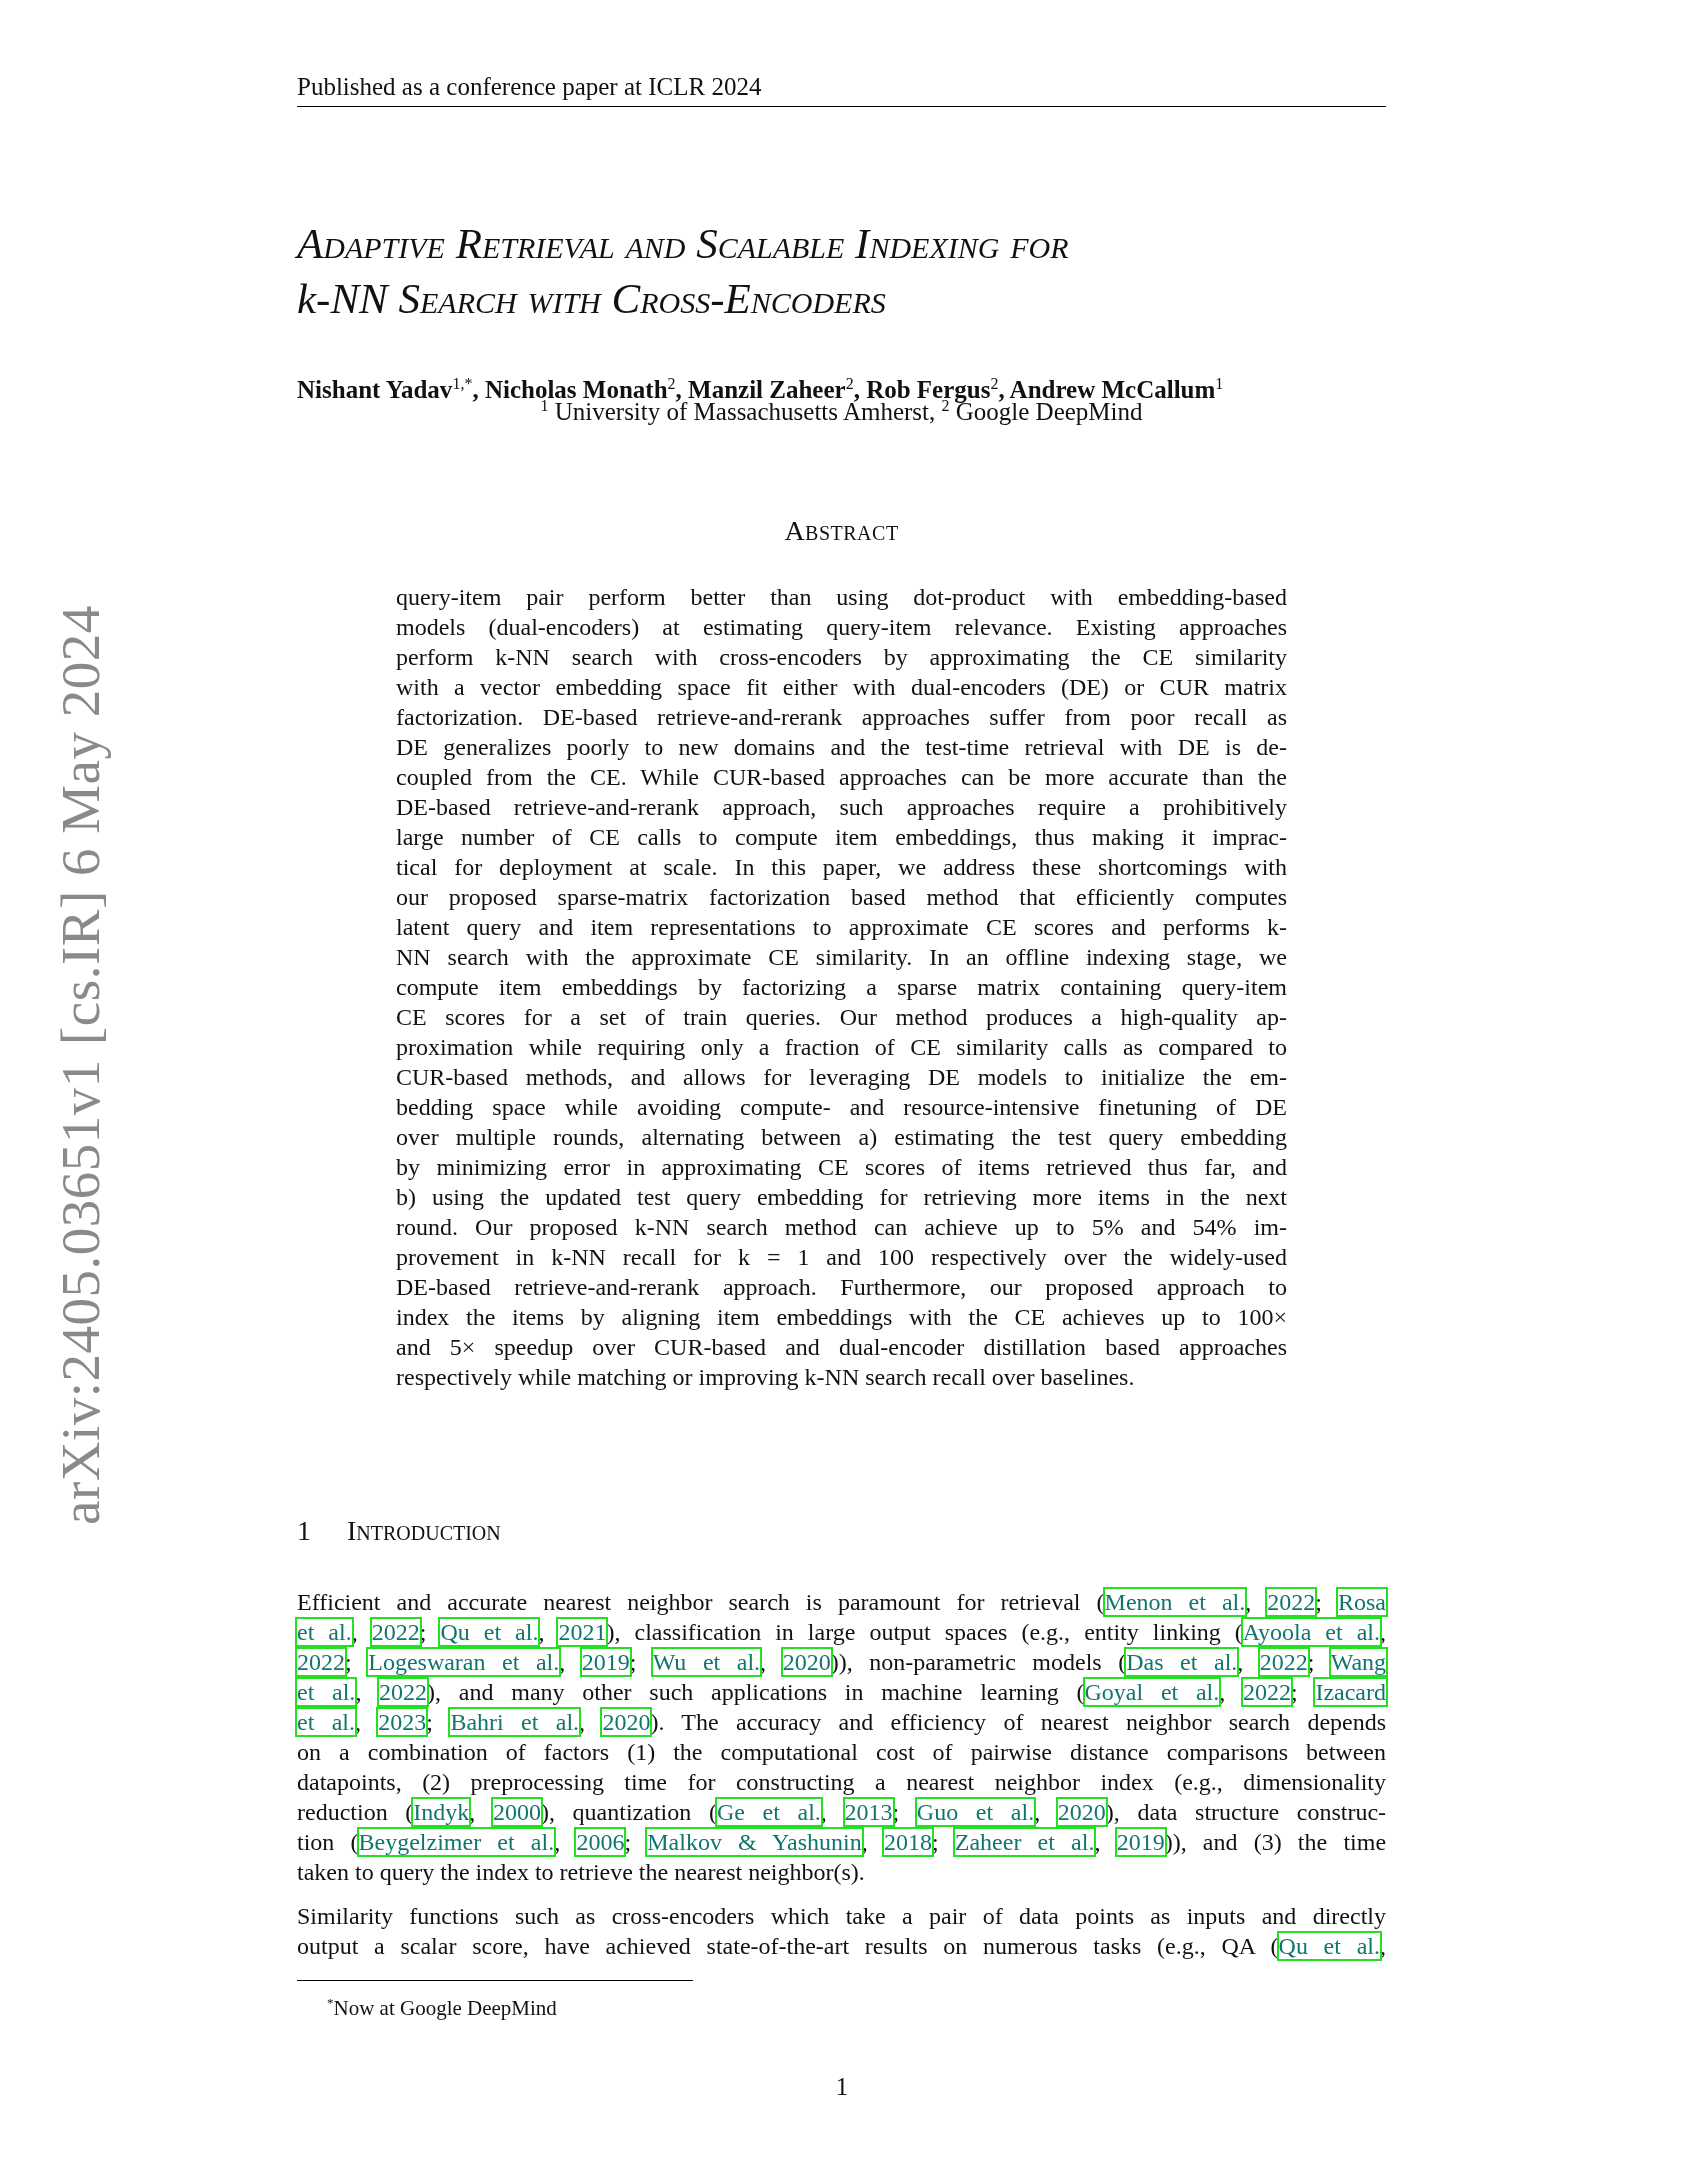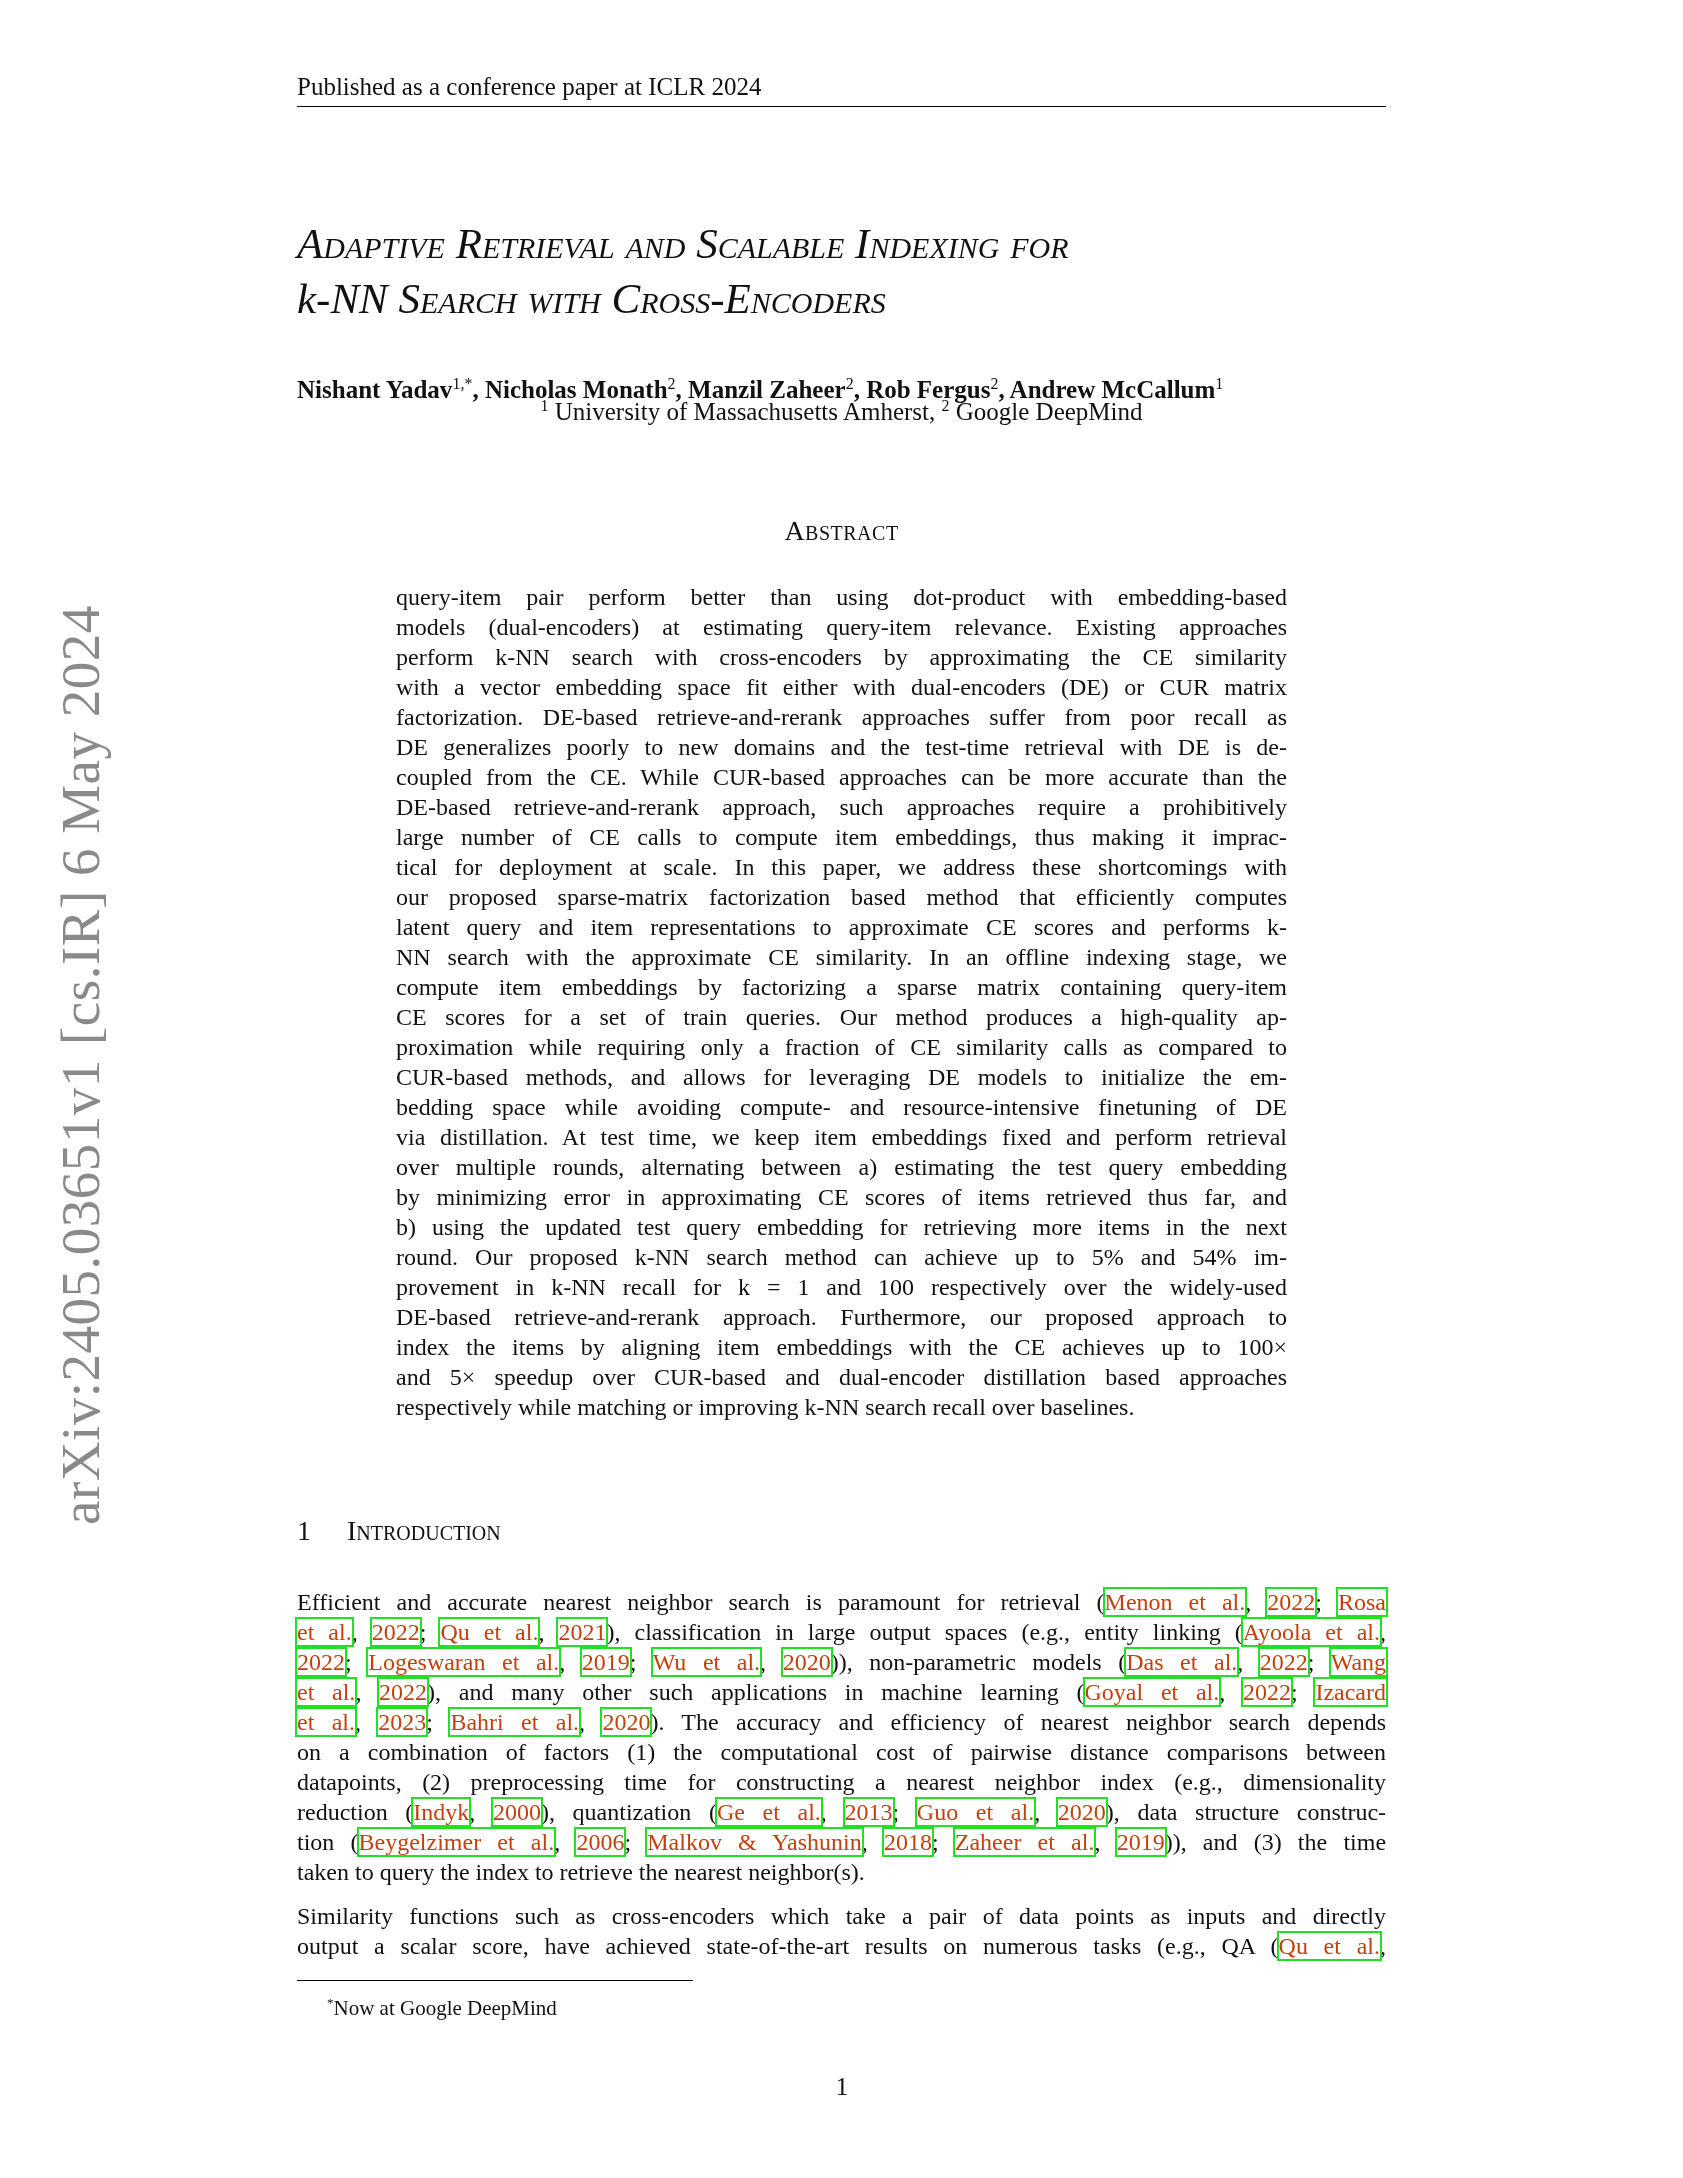--- a/index.html
+++ b/index.html
@@ -16,21 +16,21 @@
   .affil { left: 297px; top: 390px; width: 1089px; text-align: center; font-size: 25px; line-height: 32px; }
   .affil sup { font-size: 16px; }
   .abstract-heading { left: 297px; top: 515px; width: 1089px; text-align: center; font-size: 28px; font-variant: small-caps; letter-spacing: 0.5px; }
   .abstract-body { left: 396px; top: 582px; width: 891px; font-size: 24px; line-height: 30px; text-align: justify; text-align-last: justify; }
   .line { display: block; white-space: nowrap; text-align: justify; text-align-last: justify; }
   .line.end { text-align-last: left; }
   .section-heading { left: 297px; top: 1515px; font-size: 28px; font-variant: small-caps; }
   .section-heading .num { display: inline-block; width: 50px; }
   .intro-p1 { left: 297px; top: 1587px; width: 1089px; font-size: 24px; line-height: 30px; }
   .intro-p2 { left: 297px; top: 1901px; width: 1089px; font-size: 24px; line-height: 30px; }
-  .cite { outline: 2px solid #22e022; outline-offset: 0px; color: #c2410c; text-decoration: none; }
+  .cite { outline: 2px solid #22e022; outline-offset: 0px; color: #0f766e; text-decoration: none; }
   .foot-rule { left: 297px; top: 1980px; width: 396px; height: 0; border-top: 1.5px solid #000; }
   .footnote { left: 327px; top: 1990px; font-size: 21px; line-height: 26px; }
   .footnote sup { font-size: 13px; }
   .page-number { left: 832px; top: 2073px; width: 20px; text-align: center; font-size: 25px; }
   .arxiv-stamp { left: 51px; top: 1525px; transform-origin: 0 0; transform: rotate(-90deg);
                  font-family: "Liberation Serif", "DejaVu Serif", serif; font-size: 55px; color: #8a8a8a;
                  white-space: nowrap; letter-spacing: 0.5px; line-height: 59px; }
 </style>
 </head>
 <body>
@@ -70,21 +70,20 @@
   <span class="line">large number of CE calls to compute item embeddings, thus making it imprac-</span>
   <span class="line">tical for deployment at scale. In this paper, we address these shortcomings with</span>
   <span class="line">our proposed sparse-matrix factorization based method that efficiently computes</span>
   <span class="line">latent query and item representations to approximate CE scores and performs k-</span>
   <span class="line">NN search with the approximate CE similarity. In an offline indexing stage, we</span>
   <span class="line">compute item embeddings by factorizing a sparse matrix containing query-item</span>
   <span class="line">CE scores for a set of train queries. Our method produces a high-quality ap-</span>
   <span class="line">proximation while requiring only a fraction of CE similarity calls as compared to</span>
   <span class="line">CUR-based methods, and allows for leveraging DE models to initialize the em-</span>
   <span class="line">bedding space while avoiding compute- and resource-intensive finetuning of DE</span>
-  <span class="line">via distillation. At test time, we keep item embeddings fixed and perform retrieval</span>
   <span class="line">over multiple rounds, alternating between a) estimating the test query embedding</span>
   <span class="line">by minimizing error in approximating CE scores of items retrieved thus far, and</span>
   <span class="line">b) using the updated test query embedding for retrieving more items in the next</span>
   <span class="line">round. Our proposed k-NN search method can achieve up to 5% and 54% im-</span>
   <span class="line">provement in k-NN recall for k = 1 and 100 respectively over the widely-used</span>
   <span class="line">DE-based retrieve-and-rerank approach. Furthermore, our proposed approach to</span>
   <span class="line">index the items by aligning item embeddings with the CE achieves up to 100×</span>
   <span class="line">and 5× speedup over CUR-based and dual-encoder distillation based approaches</span>
   <span class="line end">respectively while matching or improving k-NN search recall over baselines.</span>
 </div>

